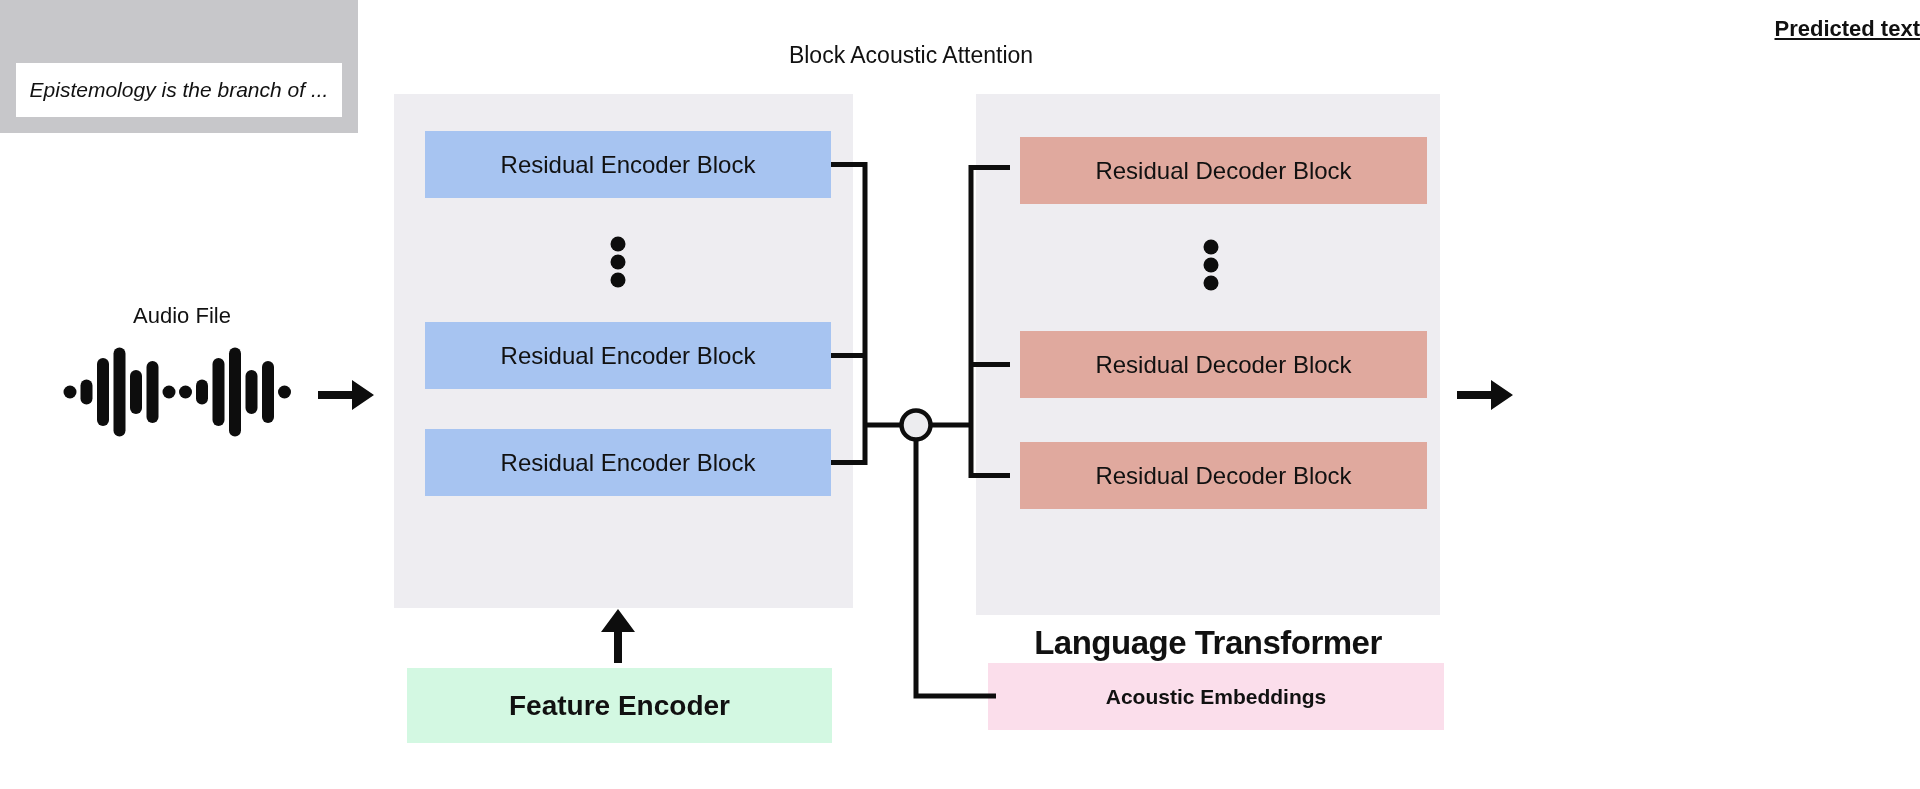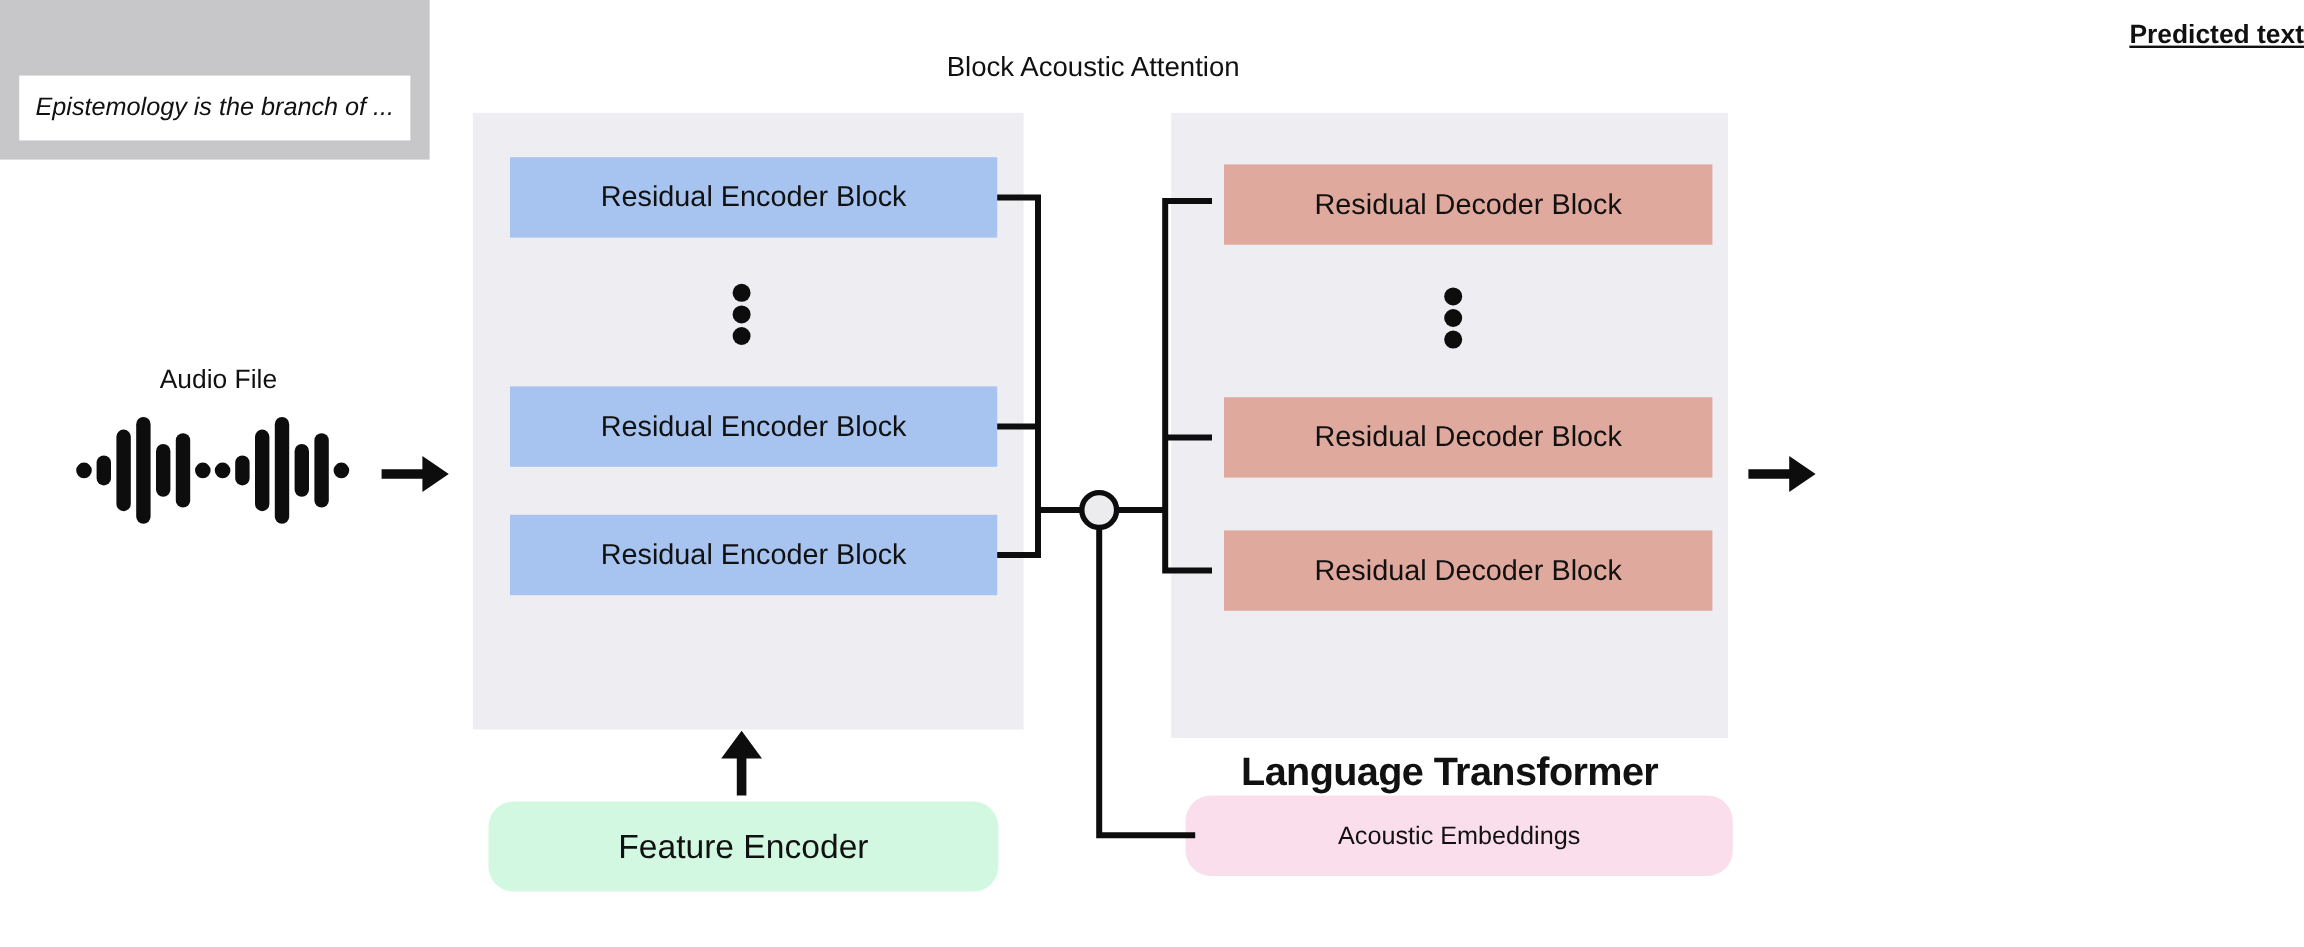--- a/index.html
+++ b/index.html
@@ -24,21 +24,21 @@
   .block{position:absolute;display:flex;align-items:center;justify-content:center;
          font-size:24px;color:var(--text);}
   .enc{background:var(--encoder-block);left:31px;width:406px;height:67px;}
   .dec{background:var(--decoder-block);left:44px;width:407px;height:67px;}
   .enc1{top:37px;}  .enc2{top:228px;} .enc3{top:335px;}
   .dec1{top:43px;}  .dec2{top:237px;} .dec3{top:348px;}
   .panel-title{position:absolute;left:0;width:100%;text-align:center;font-weight:bold;
                font-size:33px;letter-spacing:-0.5px;}
   .title-acoustic{top:438px;}
   .title-language{top:484px;margin-top:46px;}
-  .box{position:absolute;display:flex;align-items:center;justify-content:center;font-weight:normal;border-radius:21px;}
+  .box{position:absolute;display:flex;align-items:center;justify-content:center;font-weight:bold;}
   .feature-box{left:407px;top:668px;width:425px;height:75px;background:var(--feature-encoder);font-size:28px;}
   .embed-box{left:988px;top:663px;width:456px;height:67px;background:var(--acoustic-embeddings);font-size:21px;}
   .predicted-box{left:1529px;top:335px;width:358px;height:133px;background:var(--predicted-box);}
   .predicted-title{position:absolute;top:16px;left:0;width:100%;text-align:right;
                    font-weight:bold;font-size:22px;text-decoration:underline;}
   .predicted-inner{position:absolute;left:16px;top:63px;width:326px;height:54px;background:var(--predicted-inner);
                    display:flex;align-items:center;justify-content:center;text-align:right;}
   .predicted-sample{font-style:italic;font-size:21px;white-space:nowrap;}
 </style>
 </head>

